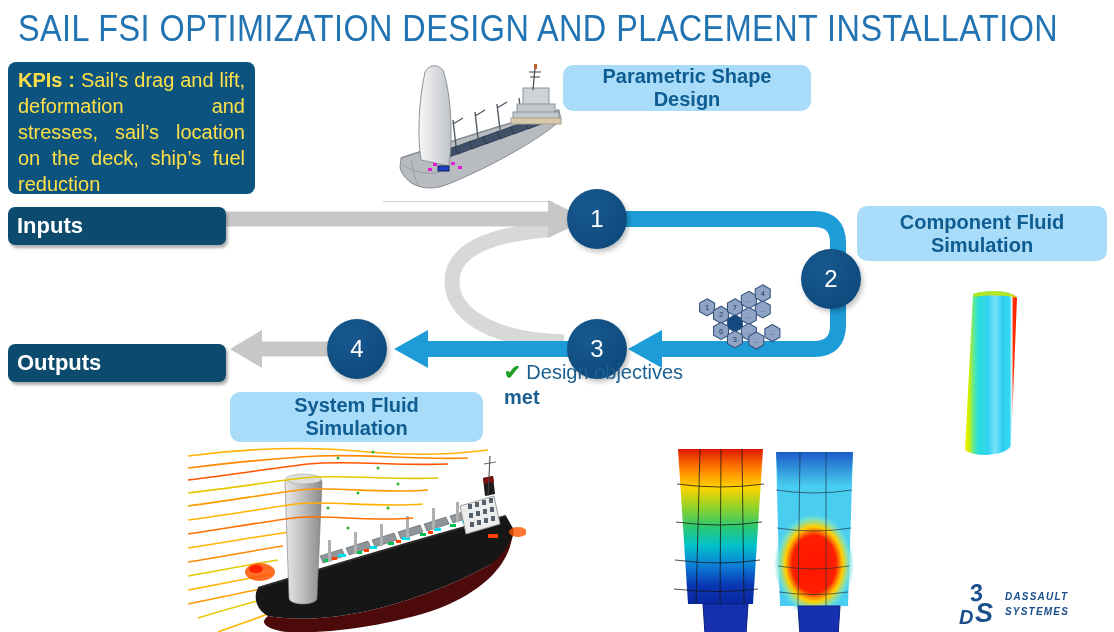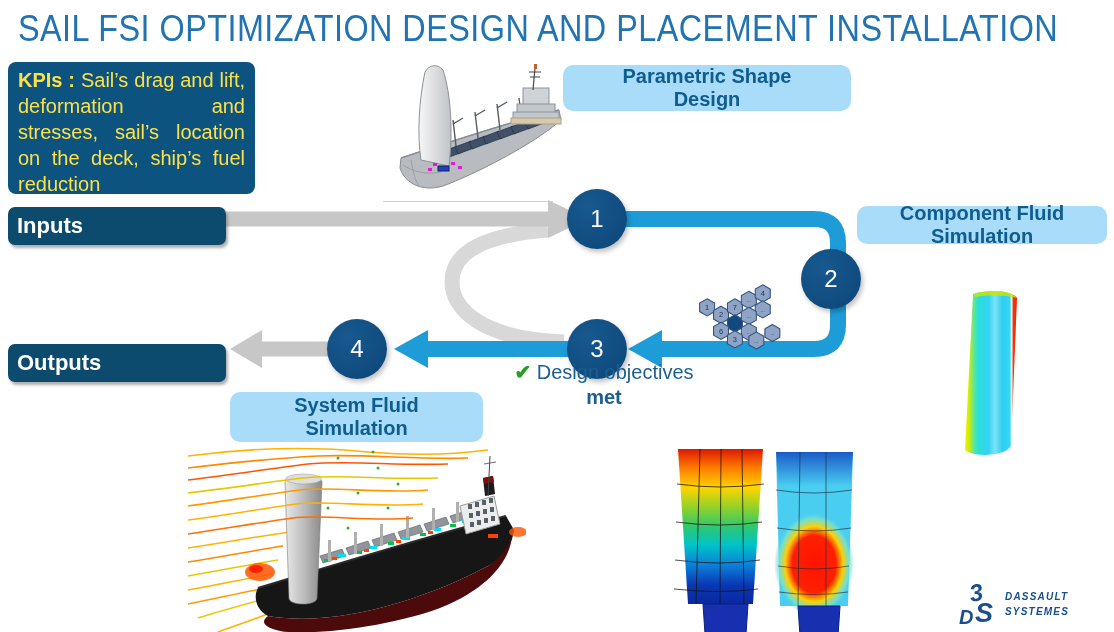--- a/index.html
+++ b/index.html
@@ -7,43 +7,43 @@
           font-family:"Liberation Sans", sans-serif;margin-top:8px;}
   .title{position:absolute;left:18px;top:0px;font-size:36px;font-weight:400;color:#2273b2;
          letter-spacing:.5px;transform:scaleX(.9);transform-origin:left top;white-space:nowrap;}
   .kpis{position:absolute;left:8px;top:54px;width:247px;height:132px;background:#0d5380;
         border-radius:8px;color:#fde047;font-size:20px;line-height:26px;padding:5px 10px 0 10px;
         box-sizing:border-box;text-align:justify;}
   .kpis b{font-weight:bold;}
   .chip{position:absolute;background:#a9dcf8;border-radius:10px;color:#0e5c90;font-weight:bold;
         font-size:20px;line-height:23px;display:flex;align-items:center;justify-content:center;
         text-align:center;box-sizing:border-box;z-index:3;}
-  .chip-parametric{left:563px;top:57px;width:288px;height:46px;padding:0 38px;}
-  .chip-comp-fluid{left:857px;top:198px;width:250px;height:38px;padding:0 40px;}
+  .chip-parametric{left:563px;top:57px;width:248px;height:46px;padding:0 38px;}
+  .chip-comp-fluid{left:857px;top:198px;width:250px;height:55px;padding:0 40px;}
   .chip-sys-fluid{left:230px;top:384px;width:253px;height:50px;padding:8px 45px;}
   .chip-comp-struct{left:556px;top:384px;width:297px;height:50px;padding:0 40px;}
   .iobar{position:absolute;left:8px;width:218px;height:38px;background:#0c4a6e;border-radius:7px;
          box-shadow:2px 3px 3px rgba(110,110,110,.55);color:#ffffff;font-weight:bold;font-size:22px;
          display:flex;align-items:center;padding-left:9px;box-sizing:border-box;z-index:3;}
   .iobar-inputs{top:199px;}
   .iobar-outputs{top:336px;}
   .connectors{position:absolute;left:0;top:0;z-index:1;}
   .step{position:absolute;width:60px;height:60px;border-radius:50%;
         background:radial-gradient(circle at 35% 30%, #17598f, #0d4577);
         box-shadow:2px 3px 5px rgba(0,0,0,.25);color:#fff;font-size:24px;
         display:flex;align-items:center;justify-content:center;z-index:4;}
   .step-1{left:567px;top:181px;} .step-2{left:801px;top:241px;}
   .step-3{left:567px;top:311px;} .step-4{left:327px;top:311px;}
   .decision{position:absolute;font-size:20px;line-height:25px;color:#1b5e90;z-index:5;}
   .decision .mark-x{color:#e01010;font-weight:bold;}
   .decision .mark-check{color:#22a022;font-weight:bold;}
   .decision .emph{font-weight:bold;text-decoration:underline;}
   .decision .emph-plain{font-weight:bold;}
   .d-notmet{left:488px;top:283px;width:238px;}
-  .d-met{left:504px;top:352px;width:200px;text-align:center;}
+  .d-met{left:504px;top:352px;width:200px;}
   .art{position:absolute;z-index:2;}
   .hexes{position:absolute;left:690px;top:274px;z-index:2;}
   .hairline{position:absolute;left:383px;top:193px;width:170px;height:1px;background:#d2d2d2;z-index:0;}
   .logo{position:absolute;left:958px;top:572px;display:flex;align-items:center;gap:3px;z-index:3;}
   .logo-text{color:#1a4e8c;font-weight:bold;font-style:italic;font-size:10px;line-height:15px;
              letter-spacing:1.2px;}
 </style>
 </head>
 <body>
 

